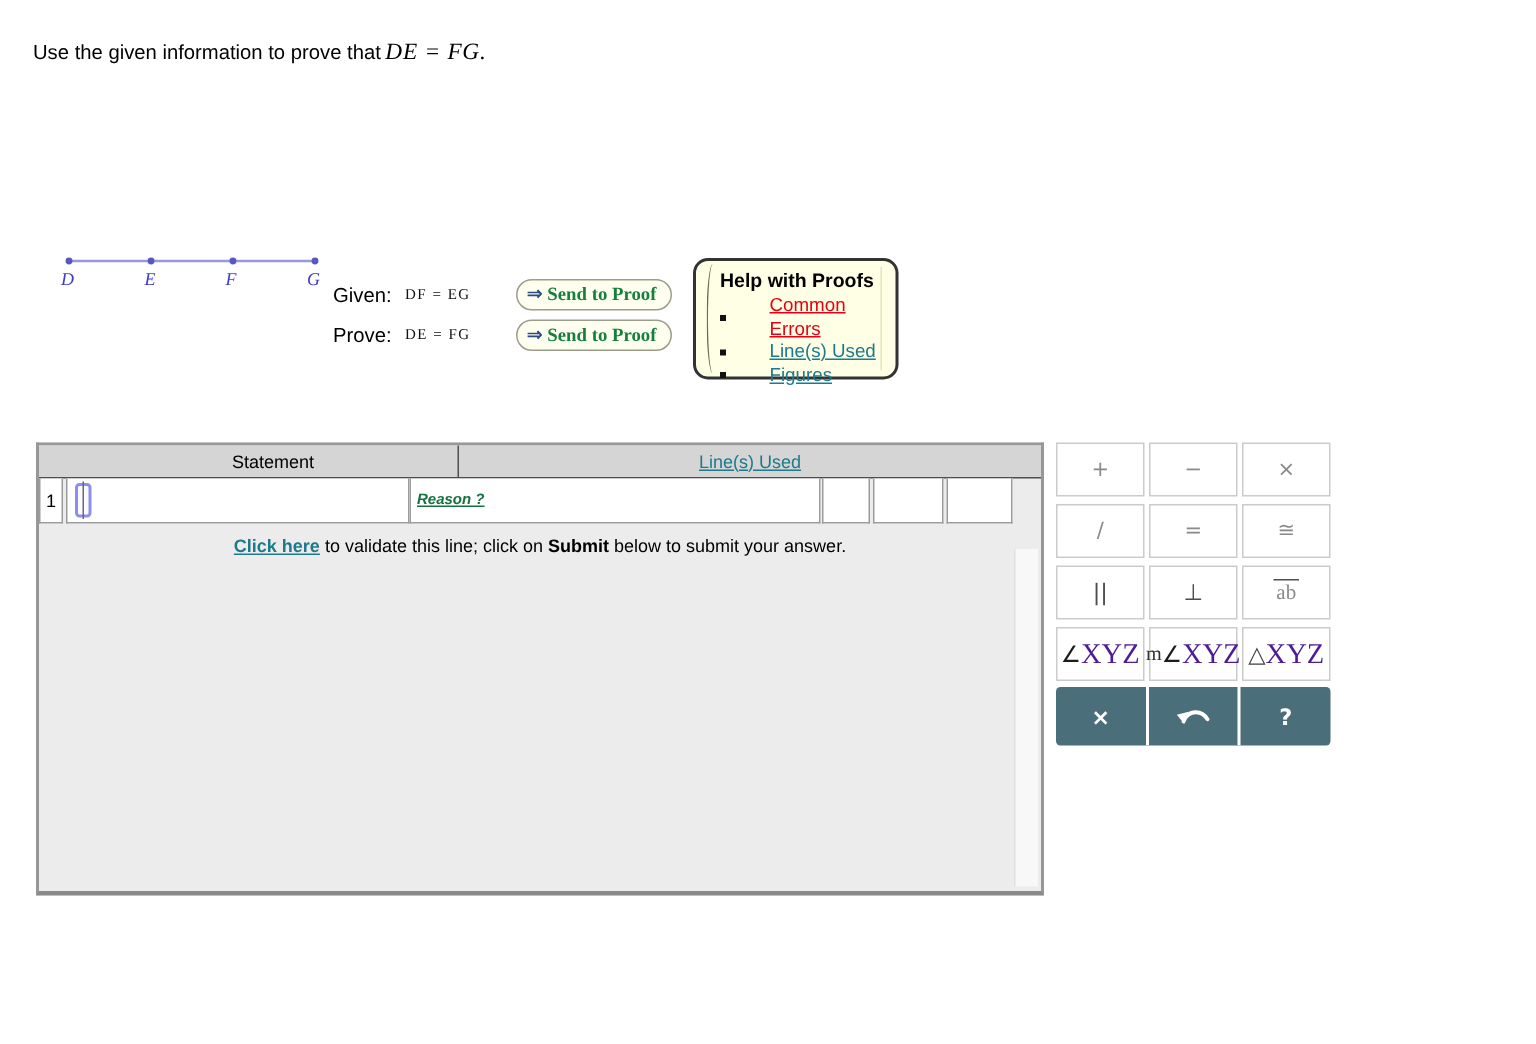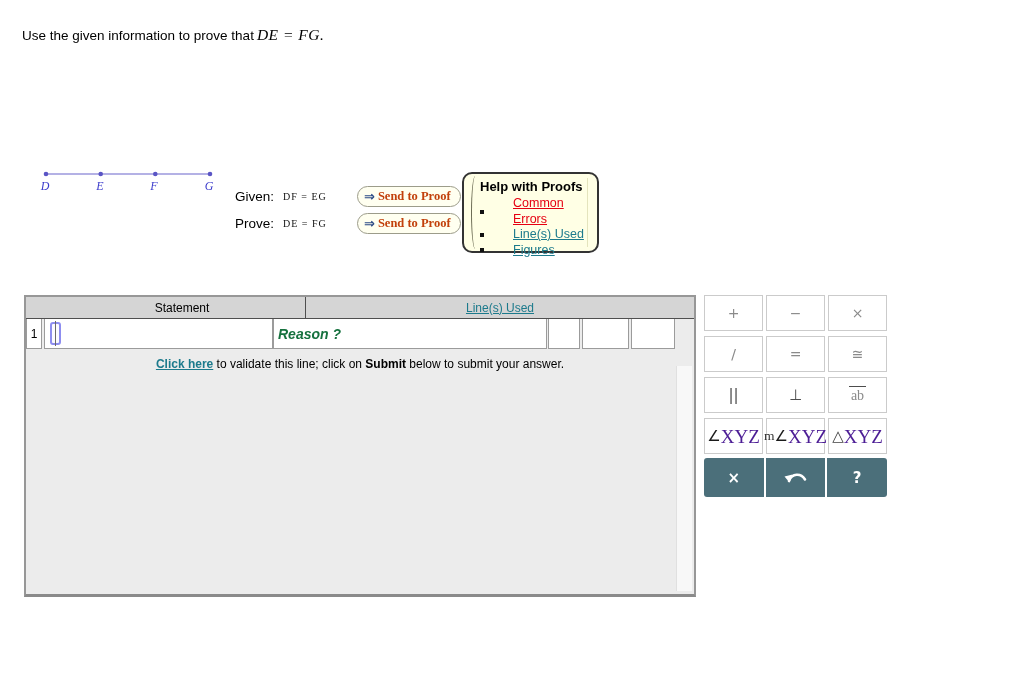--- a/index.html
+++ b/index.html
@@ -10,27 +10,27 @@
   .title { left:22px; top:26px; font-size:13.5px; color:#000; }
   .title .math { font-family:"Liberation Serif", serif; font-style:italic; font-size:15.5px; letter-spacing:0.5px; margin-left:3px; }
 
   
   .diagram { left:30px; top:160px; }
   .diagram line { stroke:#9b97dd; stroke-width:1.6; }
   .diagram circle { fill:#5a55c5; }
   .diagram text { fill:#3c3ccc; font-family:"Liberation Serif", serif; font-style:italic; font-size:12px; text-anchor:middle; }
 
   
-  .gp { left:235px; top:185px; }
+  .gp { left:222px; top:185px; }
   .gp-row { display:flex; align-items:center; height:22px; margin-bottom:5px; }
   .gp-label { font-size:13.5px; color:#000; width:48px; }
   .gp-math { font-family:"Liberation Serif", serif; font-size:10px; letter-spacing:1px; color:#111; width:74px; }
   .stp { display:inline-flex; align-items:center; gap:3px; background:#fffff0; border:1px solid #9c9c8a; border-radius:11px; height:21px; padding:0 9px 0 6px; cursor:pointer; }
   .stp-arrow { color:#2b4a85; font-size:13px; font-weight:bold; font-family:"DejaVu Sans", sans-serif; line-height:1; }
-  .stp-label { color:#c2410c; font-size:12.5px; font-weight:bold; font-family:"Liberation Serif", serif; white-space:nowrap; }
+  .stp-label { color:#15803d; font-size:12.5px; font-weight:bold; font-family:"Liberation Serif", serif; white-space:nowrap; }
 
   
   .help-box { left:462px; top:172px; width:137px; height:81px; background:#ffffe5; border:2px solid #333; border-radius:10px; padding:5px 6px 4px 16px; }
   .help-curl { position:absolute; left:7px; top:2px; bottom:2px; width:7px; border-left:1.5px solid #6d6d55; border-radius:60% 0 0 60%/50% 0 0 50%; }
   .help-curl-r { position:absolute; right:9px; top:4px; bottom:4px; width:0; border-left:1px solid #e4e4bd; }
   .help-title { font-size:13px; font-weight:bold; color:#000; margin-bottom:2px; white-space:nowrap; }
   .help-row { display:flex; align-items:center; line-height:15.5px;gap:24px; }
   .bullet { width:4px; height:4px; background:#111; margin-right:5px; flex:0 0 auto; }
   a.link { text-decoration:underline; cursor:pointer; }
   .red { color:#e60012; font-size:12.5px; }
@@ -46,21 +46,21 @@
   .th-lines { flex:1; border-left:1px solid #4f4f4f; }
   .th-lines a { font-size:12px; }
   .trow { display:flex; height:30px; }
   .td { background:#fff; border:1px solid #9b9b9b; border-top:none; }
   .td-num { width:16px; display:flex; align-items:center; justify-content:center; font-size:12px; color:#000; margin-right:2px; border:1px solid #9b9b9b; border-top:none; }
   .td-stmt { width:229px; display:flex; align-items:center; padding-left:5px; cursor:text; }
   .td-reason { width:274px; display:flex; align-items:center; padding-left:4px; }
   .td-s1 { width:32px; margin-left:1px; }
   .td-s2 { width:47px; margin-left:2px; }
   .td-s3 { width:44px; margin-left:2px; }
-  .reason-link { color:#15713e; font-weight:bold; font-style:italic; font-size:14px; }
+  .reason-link { color:#15713e; font-weight:bold; font-style:italic; font-size:10px; text-decoration:underline; }
   .cursor-ic { width:11px; height:23px; border:2px solid #8d8df0; border-radius:3px; background:#fbfbff; position:relative; }
   .cursor-ic::before { content:""; position:absolute; left:50%; top:-3px; bottom:-3px; width:1.5px; margin-left:-1px; background:#6a6a6a; }
   .validate { margin-top:8px; text-align:center; font-size:12px; color:#000; }
   .validate a { font-size:12px; }
   .scroll-strip { position:absolute; right:2px; top:69px; bottom:3px; width:16px; background:#f8f8f8; border-left:1px solid #e0e0e0; }
 
   
   .palette { left:704px; top:295px; width:183px; }
   .pgrid { display:grid; grid-template-columns:59px 59px 59px; column-gap:3px; row-gap:5px; margin-bottom:4px; }
   .pcell { height:36px; background:#fff; border:1px solid #cbcbcb; display:flex; align-items:center; justify-content:center; cursor:pointer; padding:0; }

